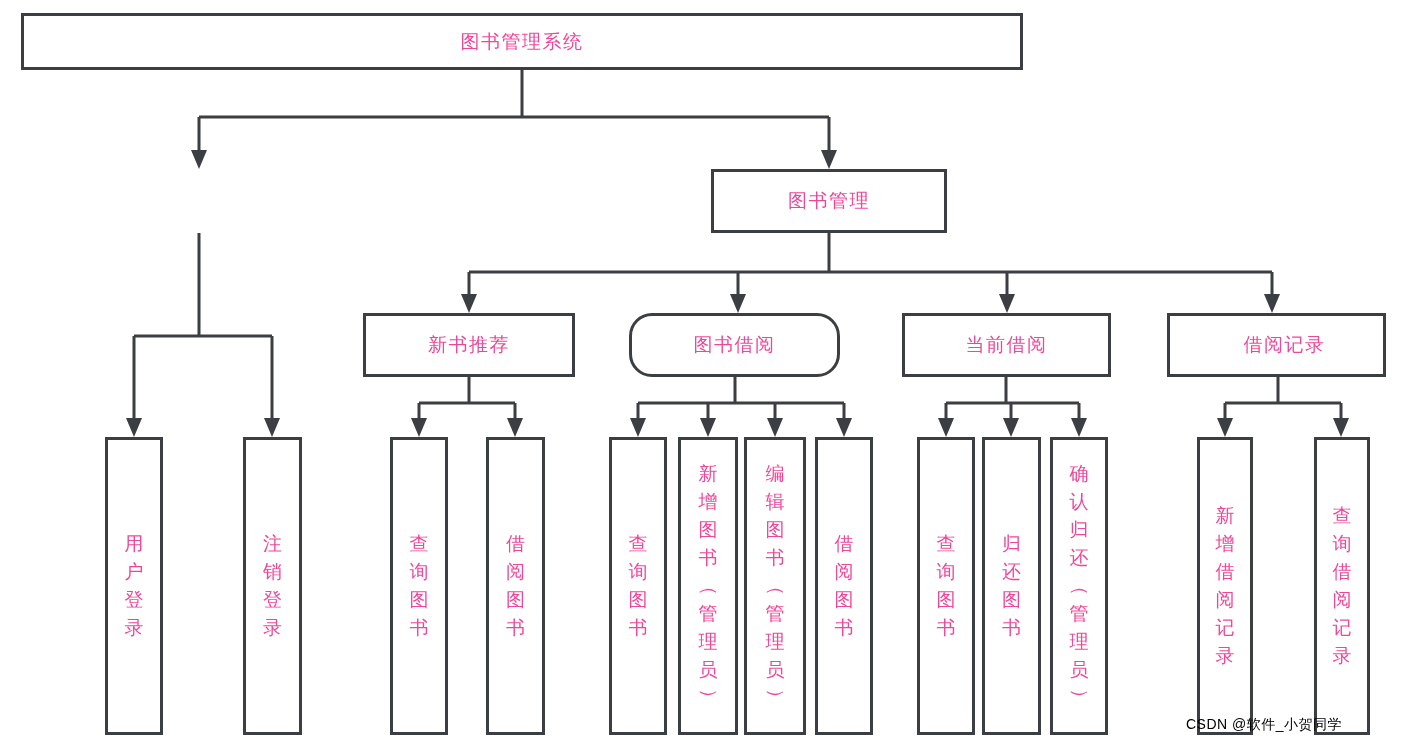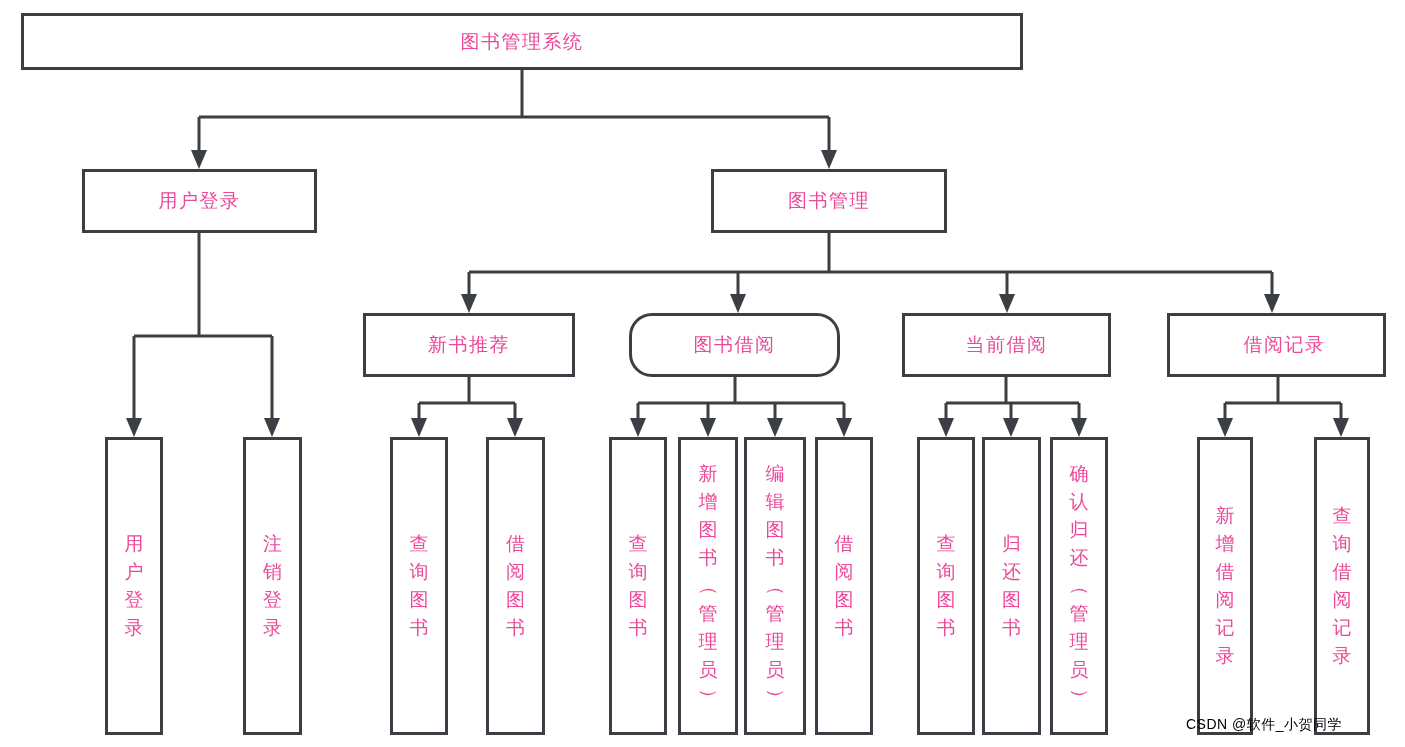--- a/index.html
+++ b/index.html
@@ -61,21 +61,20 @@
       <polygon points="938,418 954,418 946,437"></polygon>
       <polygon points="1003,418 1019,418 1011,437"></polygon>
       <polygon points="1071,418 1087,418 1079,437"></polygon>
       <polygon points="1217,418 1233,418 1225,437"></polygon>
       <polygon points="1333,418 1349,418 1341,437"></polygon>
     </g>
   </svg>
 
   <div class="node" style="left:21px;top:13px;width:1002px;height:57px;">图书管理系统</div>
 
-  <div class="node" style="left:82px;top:169px;width:235px;height:64px;">用户登录</div>
   <div class="node" style="left:363px;top:313px;width:212px;height:64px;">新书推荐</div>
 
   <div class="node" style="left:711px;top:169px;width:236px;height:64px;">图书管理</div>
   <div class="node" style="left:629px;top:313px;width:211px;height:64px;border-radius:23px;">图书借阅</div>
   <div class="node" style="left:902px;top:313px;width:209px;height:64px;">当前借阅</div>
   <div class="node" style="left:1167px;top:313px;width:219px;height:64px;padding-left:16px;">借阅记录</div>
 
   <div class="node vnode" style="left:105px;top:437px;width:58px;height:298px;">
       <span class="vchar">用</span>
       <span class="vchar">户</span>

